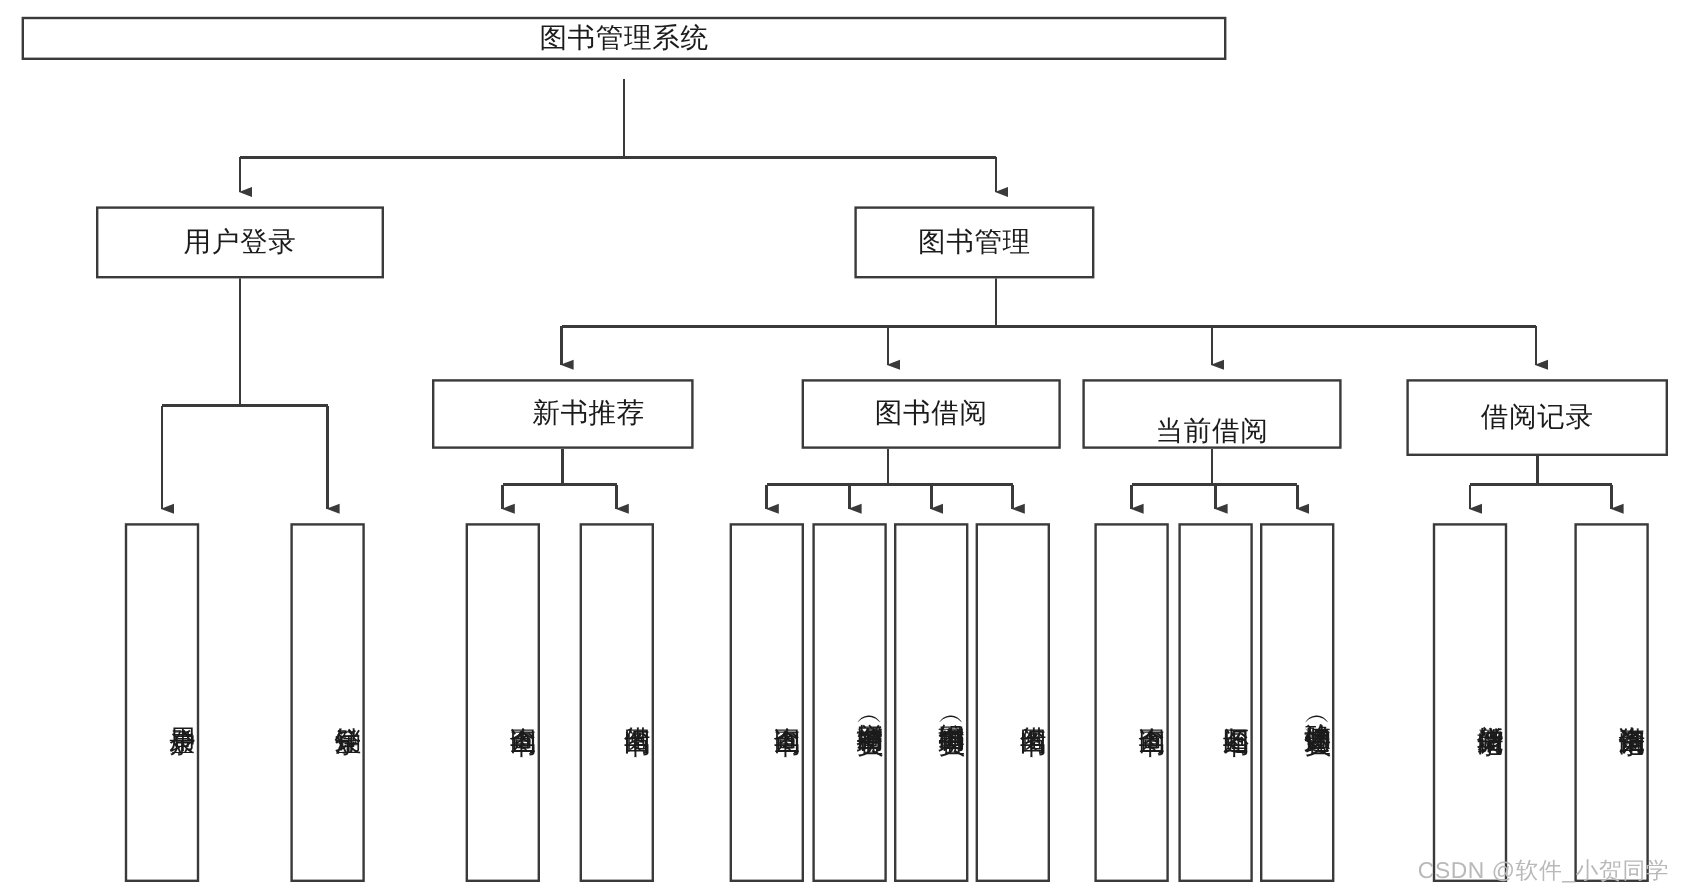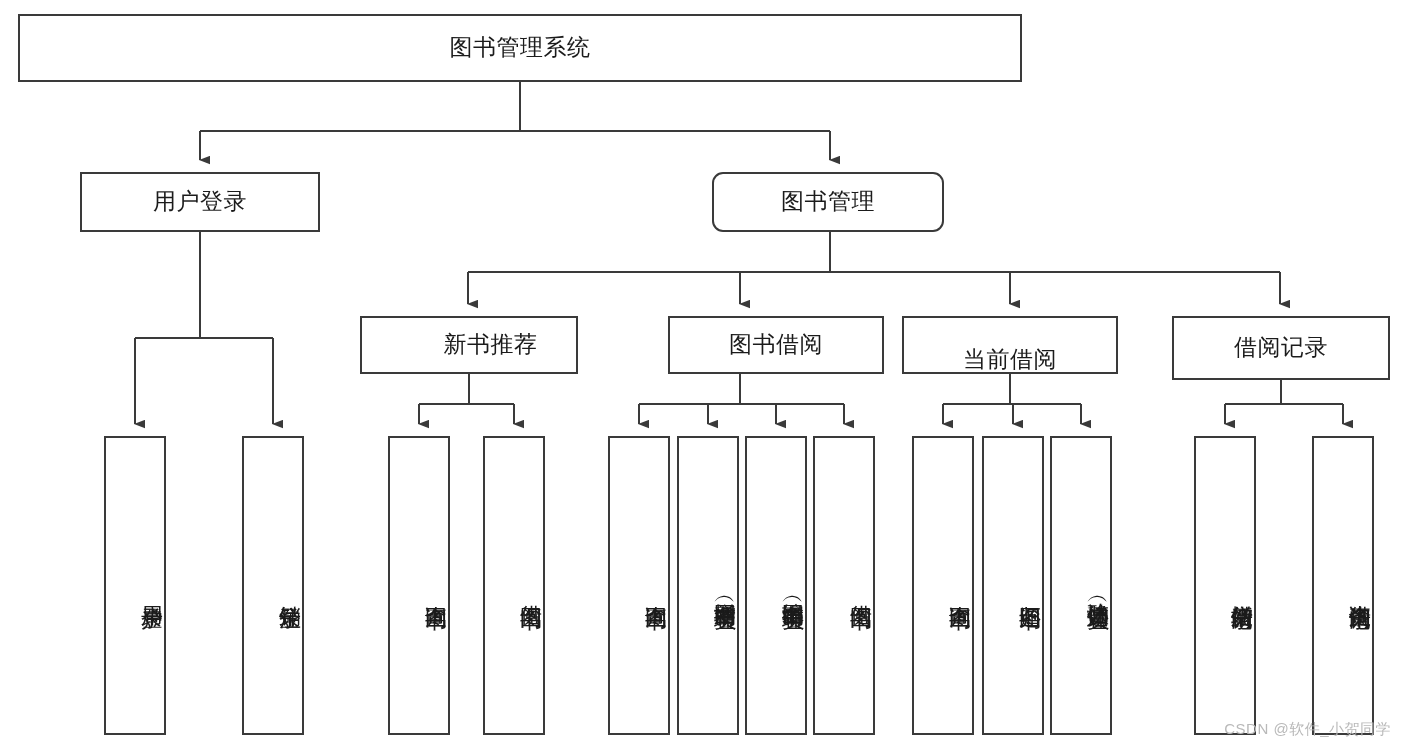--- a/index.html
+++ b/index.html
@@ -55,21 +55,21 @@
     justify-content: center;
   }
   .node-v > span {
     writing-mode: vertical-rl;
     text-orientation: upright;
   }
   #watermark {
     position: absolute;
     right: 14px;
     bottom: 8px;
-    font-size: 15px;
+    font-size: 19px;
     color: #b9b9b9;
     letter-spacing: 0.5px;
     white-space: nowrap;
     z-index: 5;
     font-family: "Liberation Sans", "DejaVu Sans", sans-serif;
   }
 </style>
 </head>
 <body>
 
@@ -133,28 +133,28 @@
     </g>
 
     <g stroke="#3a3a3a" stroke-width="2.4" fill="none" shape-rendering="crispEdges">
       <path d="M 1281 374 L 1281 404"></path>
       <path d="M 1225 404 L 1343 404"></path>
       <path d="M 1225 404 L 1225 424" marker-end="url(#arrowhead)"></path>
       <path d="M 1343 404 L 1343 424" marker-end="url(#arrowhead)"></path>
     </g>
   </svg>
 
-  <div class="node node-h" id="node-root" style="left: 18px; top: 14px; width: 1004px; height: 68px;">
+  <div class="node node-h" id="node-root" style="left: 18px; top: 14px; width: 1004px; height: 36px;">
     <span>图书管理系统</span>
   </div>
 
   <div class="node node-h" id="node-l1-0" style="left: 80px; top: 172px; width: 240px; height: 60px;">
     <span>用户登录</span>
   </div>
-  <div class="node node-h" id="node-l1-1" style="left: 712px; top: 172px; width: 232px; height: 60px; border-radius: 11px;">
+  <div class="node node-h" id="node-l1-1" style="left: 712px; top: 172px; width: 200px; height: 60px;">
     <span>图书管理</span>
   </div>
 
   <div class="node node-h" id="node-l2-0" style="left: 360px; top: 316px; width: 218px; height: 58px; padding-left: 43px;">
     <span>新书推荐</span>
   </div>
   <div class="node node-h" id="node-l2-1" style="left: 668px; top: 316px; width: 216px; height: 58px;">
     <span>图书借阅</span>
   </div>
   <div class="node node-h" id="node-l2-2" style="left: 902px; top: 316px; width: 216px; height: 58px; align-items: flex-end;">

